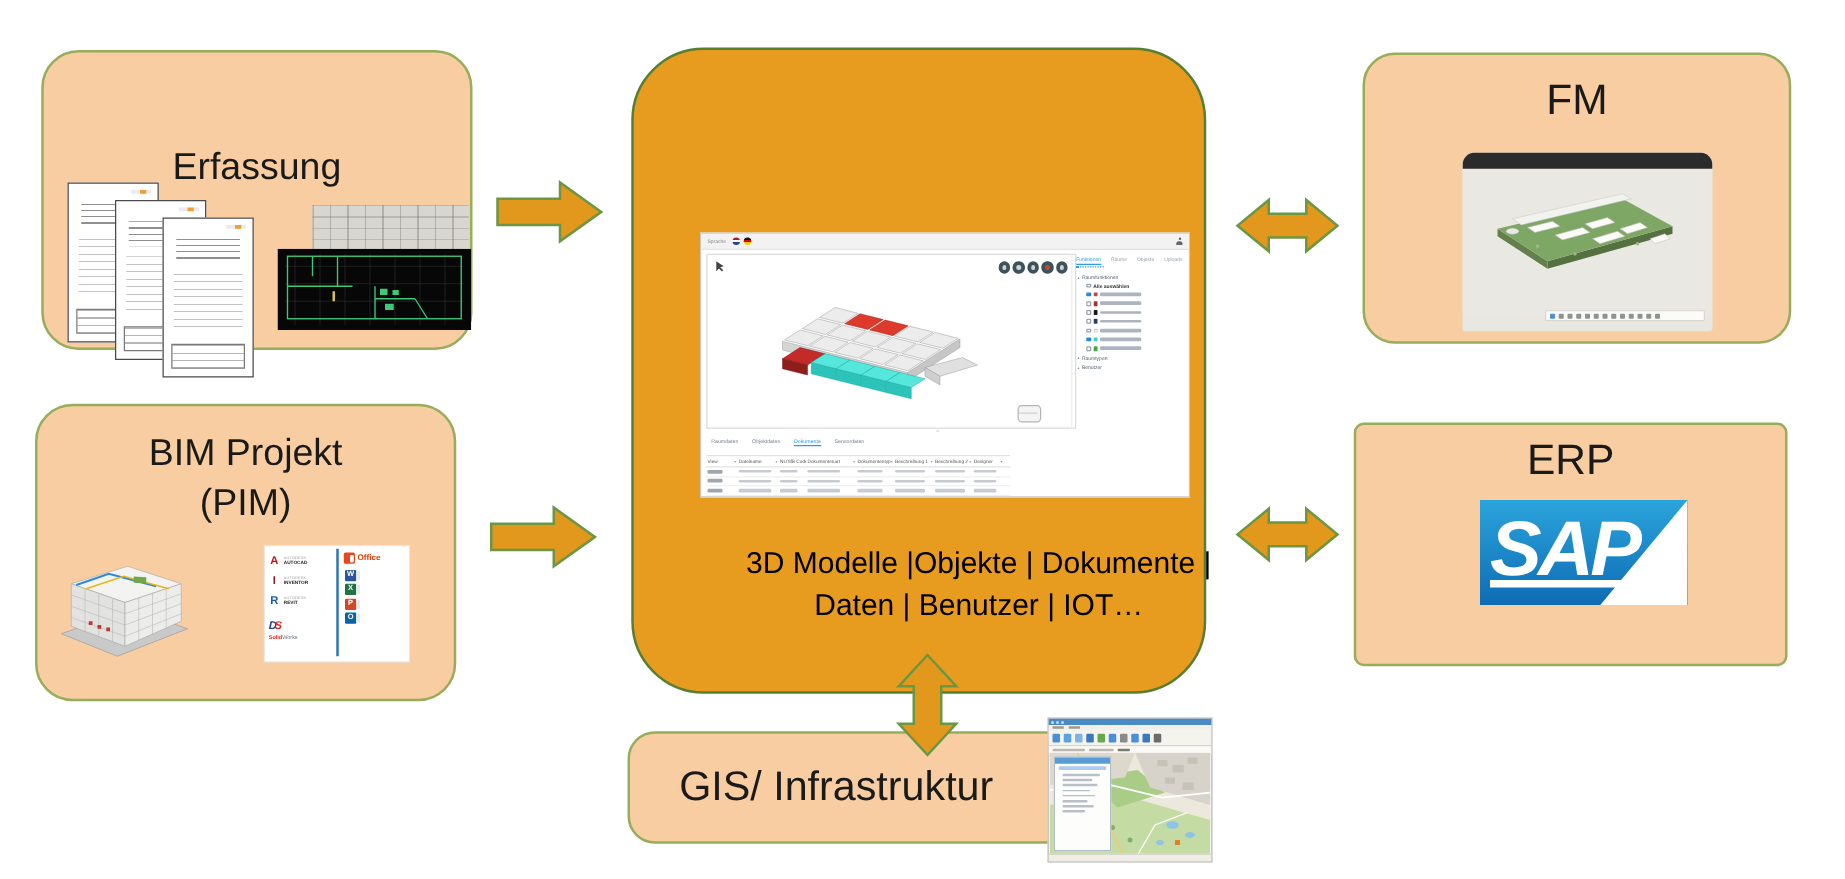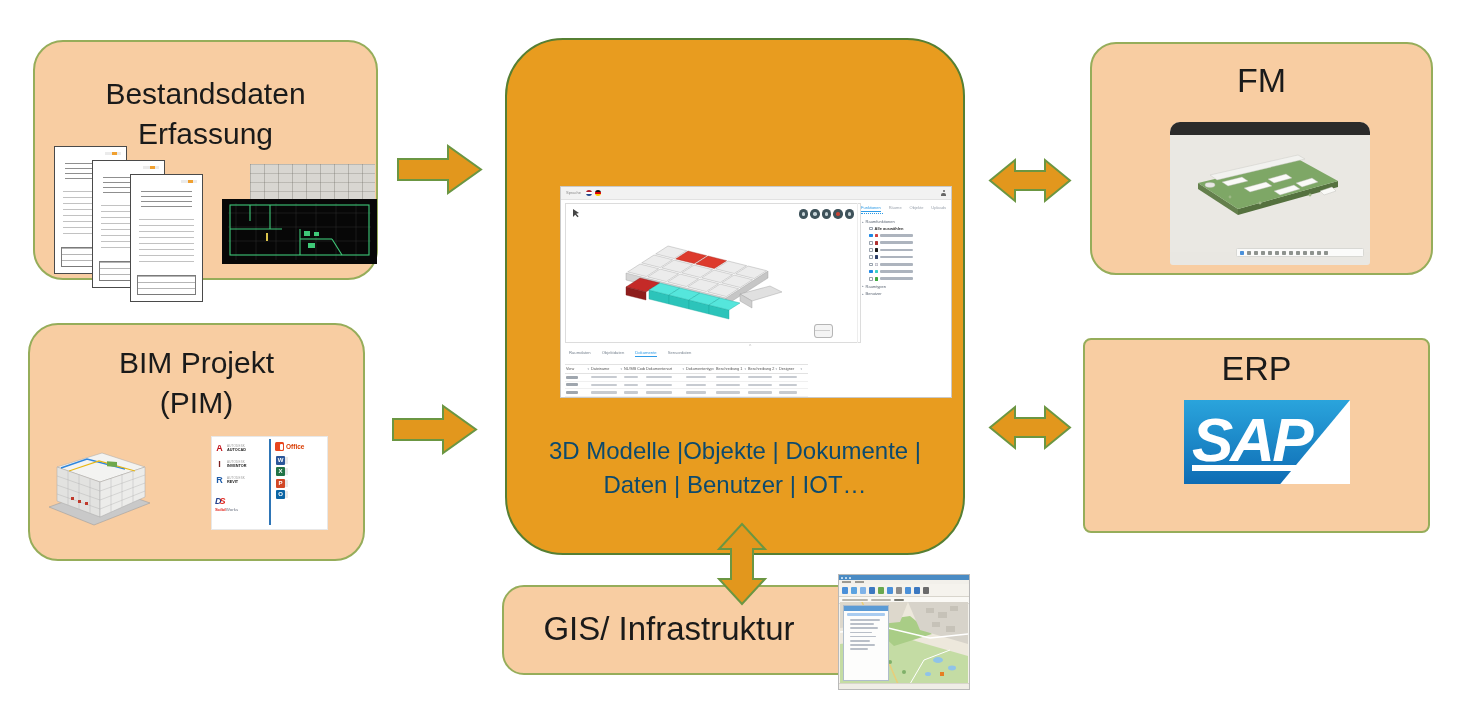--- a/index.html
+++ b/index.html
@@ -5,21 +5,21 @@
   html,body{margin:0;padding:0;background:#fff;font-family:"Liberation Sans","DejaVu Sans",sans-serif;}
   #stage{position:relative;width:1476px;height:703px;background:#fff;overflow:hidden;}
   .abs{position:absolute;}
   
   .lbox{position:absolute;background:#F8CDA2;border:2px solid #96AD5A;border-radius:30px;box-sizing:border-box;}
   .btitle{position:absolute;width:100%;text-align:center;color:#1A1A1A;font-size:30px;line-height:40px;}
   .btitle-big{font-size:34px;}
   
   #central{position:absolute;left:505px;top:38px;width:460px;height:517px;background:#E89C1F;border:2px solid #567F33;border-radius:58px;box-sizing:border-box;}
   .ctitle{position:absolute;width:100%;text-align:center;color:#FFFFFF;font-size:30px;line-height:40px;}
-  .csub{position:absolute;width:100%;text-align:center;color:#0c4a6e;font-size:24px;line-height:34px;}
+  .csub{position:absolute;width:100%;text-align:center;color:#000000;font-size:24px;line-height:34px;margin-left:48px;}
   
   svg.arrow{position:absolute;z-index:6;}
   
   .doc{position:absolute;width:73px;height:128px;background:#FFFFFF;border:1px solid #4A4A4A;box-sizing:border-box;}
   .doc .dlogo{position:absolute;right:5px;top:5px;width:16px;height:3px;background:#EBEBEB;}
   .doc .dlogo::after{content:"";position:absolute;right:4px;top:0;width:5px;height:3px;background:#F0A030;}
   .doc .dhead{position:absolute;left:10px;right:10px;top:16px;height:20px;
     background:repeating-linear-gradient(#8F8F8F 0 1px,transparent 1px 5px);}
   .doc .dbody{position:absolute;left:8px;right:8px;top:44px;height:44px;
     background:repeating-linear-gradient(#C2C2C2 0 1px,transparent 1px 6px);}
@@ -120,21 +120,20 @@
   .gpl{height:1.6px;background:#B9BFC8;border-radius:1px;margin:2.6px 3px 0 6px;}
   .gpl.sel{background:#A9CCF0;height:3.4px;margin-left:3px;}
   #gstatus{position:absolute;left:0;bottom:0;width:100%;height:5px;background:#EFEDE6;border-top:0.5px solid #D8D5CC;}
 </style>
 </head>
 <body>
 
 <div id="stage">
 
   <div class="lbox" style="left:33px;top:40px;width:345px;height:240px;">
-    <div class="btitle" style="top:32px;">Bestandsdaten</div>
     <div class="btitle" style="top:72px;">Erfassung</div>
     <div id="docs" class="abs" style="left:0;top:0;width:345px;height:280px;">
         <div class="doc" style="left: 19px; top: 104px;">
           <span class="dlogo"></span>
           <span class="dhead"></span>
           <span class="dbody"></span>
           <span class="dtable"></span>
         </div>
         <div class="doc" style="left: 57px; top: 118px;">
           <span class="dlogo"></span>

